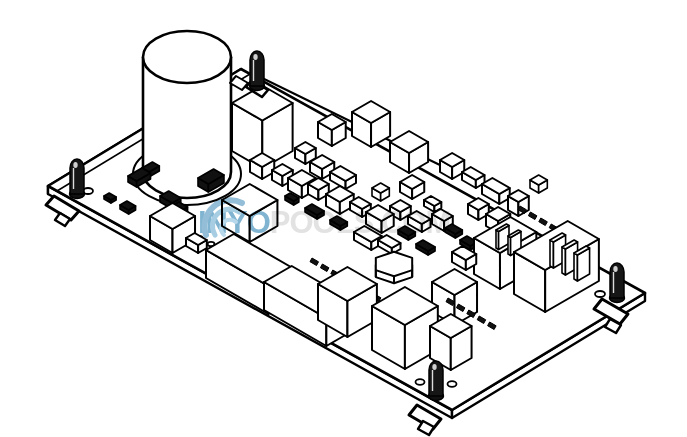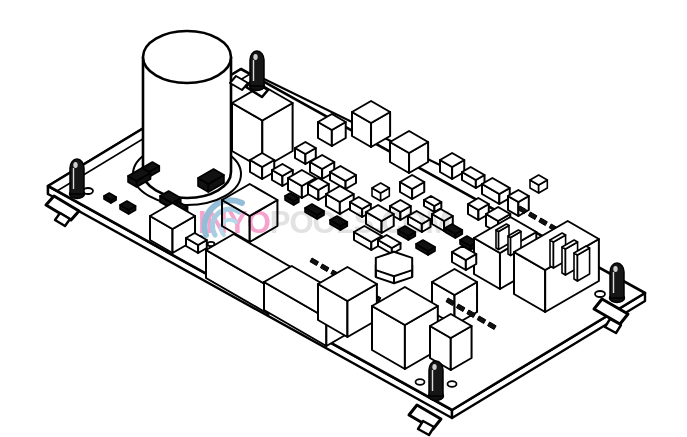--- a/index.html
+++ b/index.html
@@ -267,16 +267,16 @@
       <line x1="432.5" y1="391" x2="432.5" y2="370" stroke="#fff" stroke-width="1.4" opacity="0.85"></line>
       <ellipse cx="434.5" cy="367" rx="2.2" ry="3" fill="#fff" opacity="0.8"></ellipse>
     </svg>
   <div class="wm">
     <svg class="wm-logo" width="52" height="52" viewBox="0 0 52 52">
       <path d="M8,42 A26,26 0 0 1 44,10" fill="none" stroke="#2a7db0" stroke-width="6" stroke-linecap="round"></path>
       <path d="M17,42 A17,17 0 0 1 41,19" fill="none" stroke="#4f9cc7" stroke-width="5" stroke-linecap="round"></path>
       <path d="M26,42 A8,8 0 0 1 38,29" fill="none" stroke="#6fb0d6" stroke-width="4" stroke-linecap="round"></path>
     </svg>
     <span class="wm-text">
-      <span class="wm-brand" style="color: #ec4899;">INYO</span><span class="wm-suffix" style="color: rgb(198, 198, 198); margin-top: 28px;">POOLS.COM</span>
+      <span class="wm-brand" style="color: #0369a1;">INYO</span><span class="wm-suffix" style="color: rgb(198, 198, 198); margin-top: 28px;">POOLS.COM</span>
     </span>
   </div>
 </div>
 
 </body></html>

